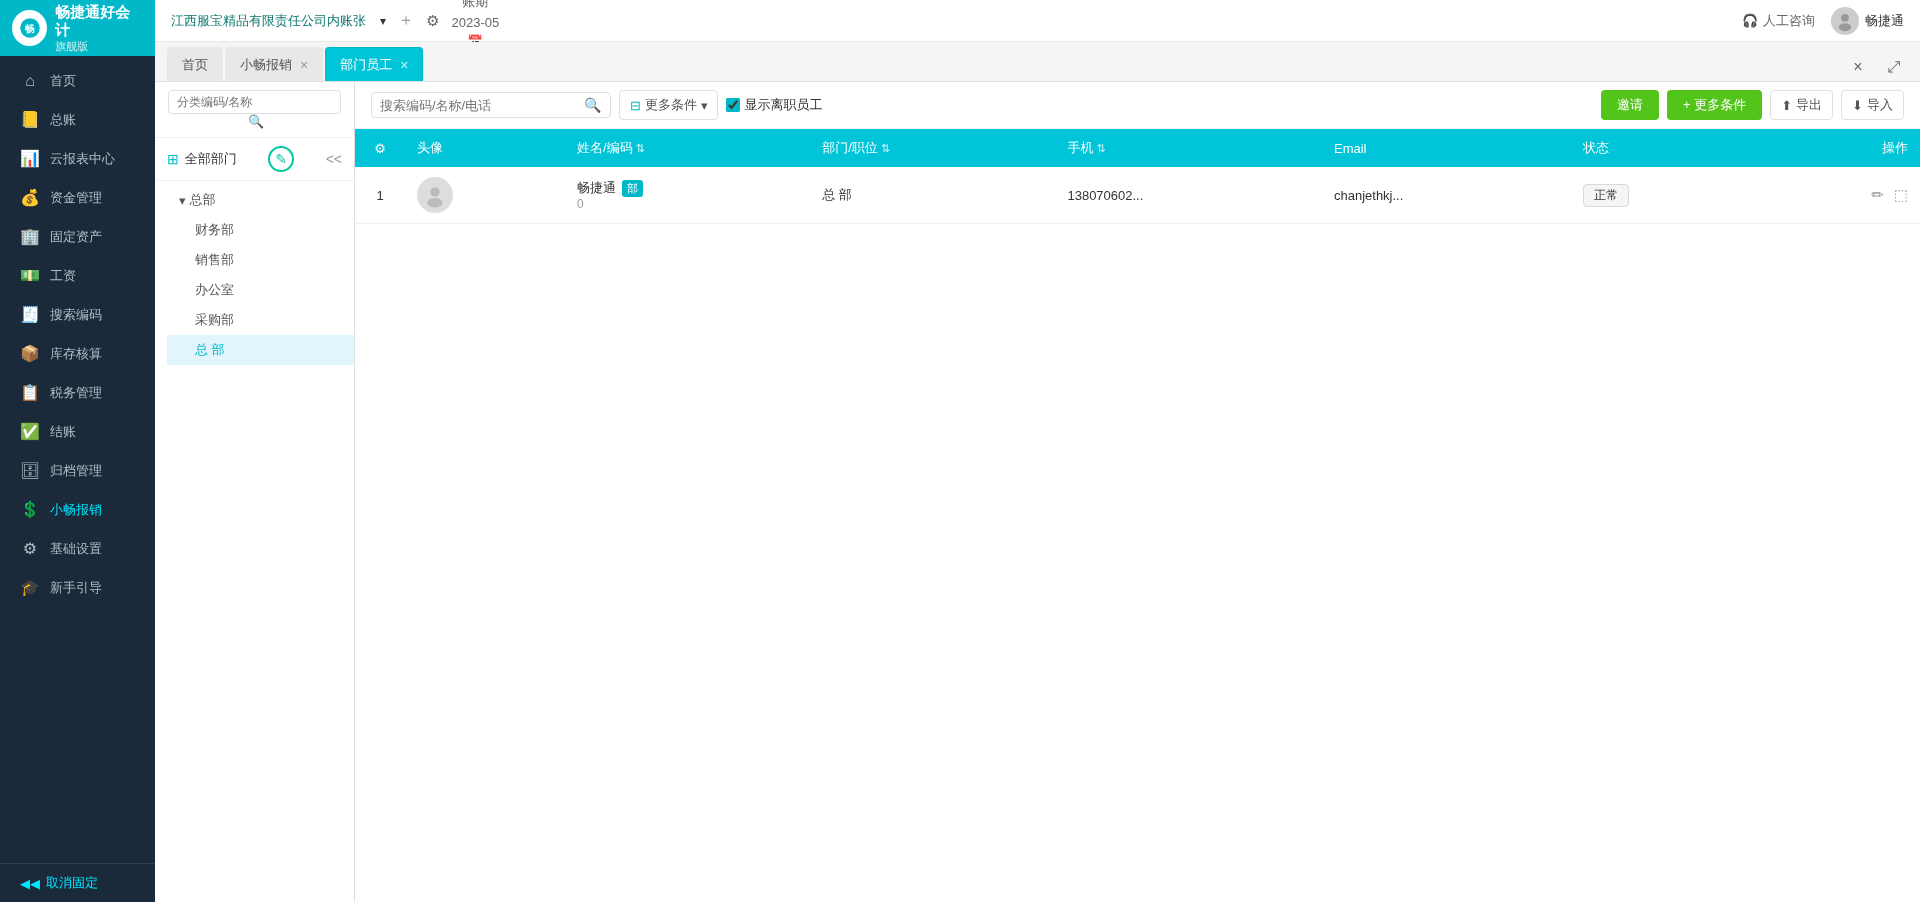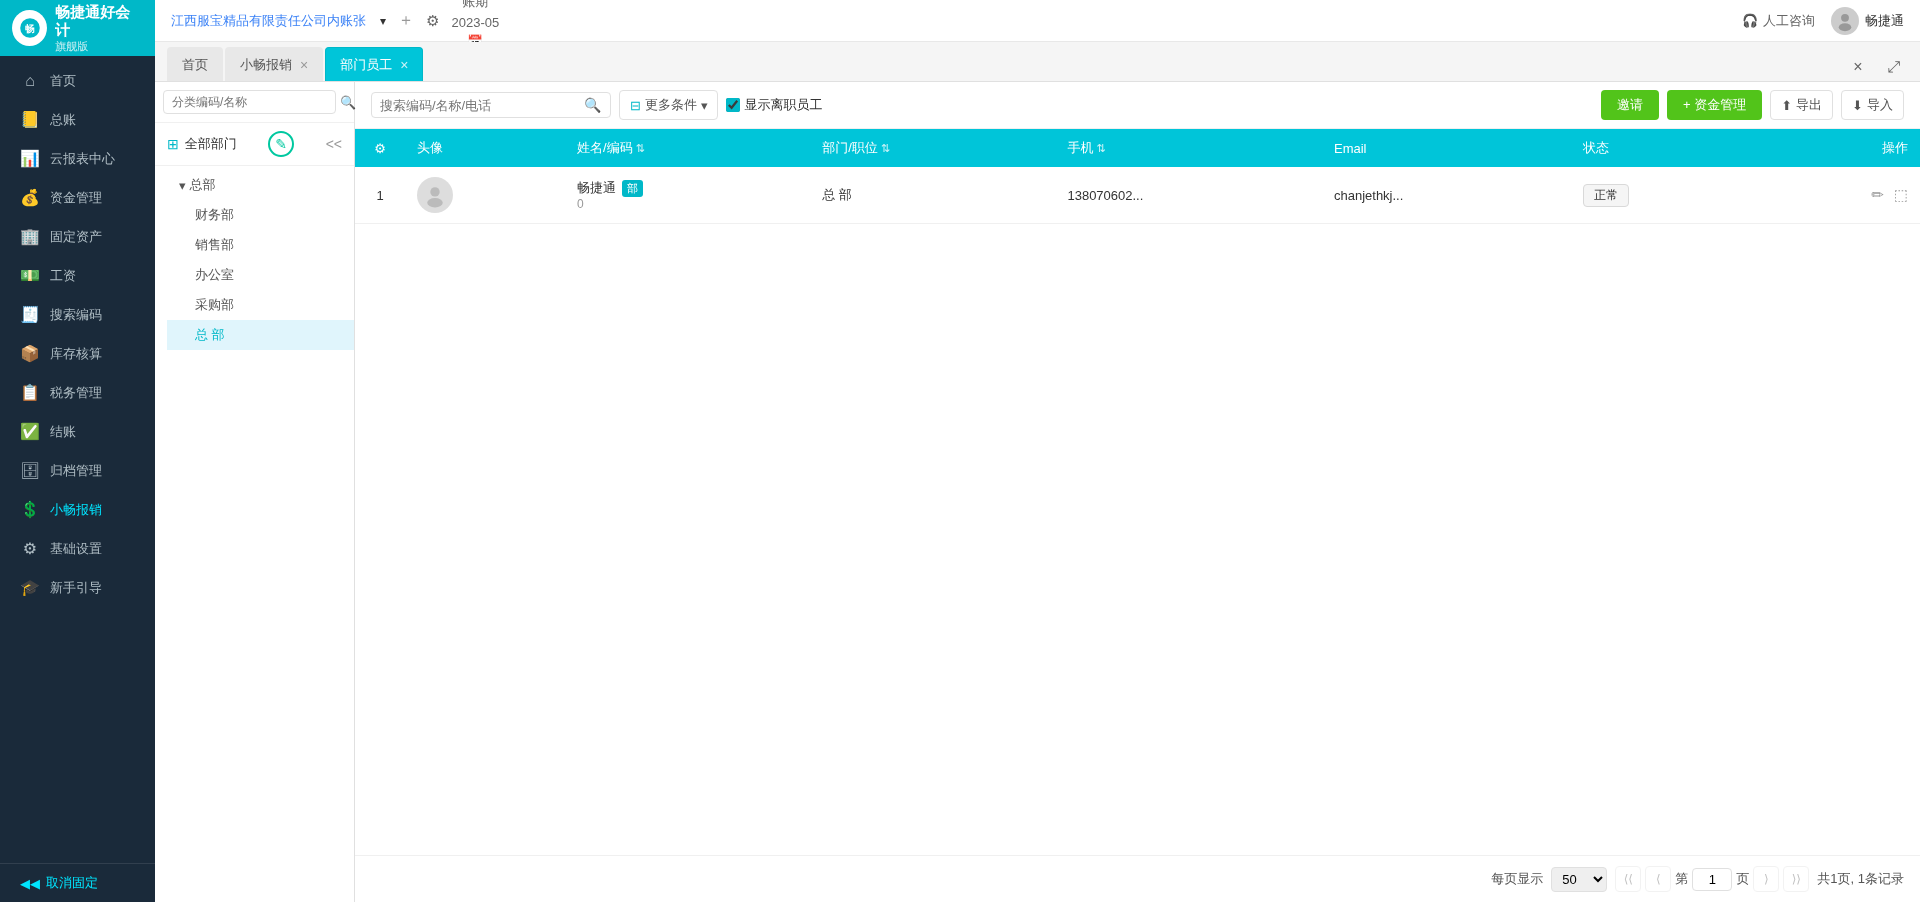--- a/index.html
+++ b/index.html
@@ -19,21 +19,21 @@
     .sidebar-item.active { color: #00e5ff; }
     .sidebar-item-icon { font-size: 16px; width: 20px; text-align: center; }
     .sidebar-item-label { font-size: 13px; }
     .sidebar-footer { padding: 10px 20px; color: #00e5ff; cursor: pointer; display: flex; align-items: center; gap: 6px; font-size: 13px; border-top: 1px solid rgba(255,255,255,0.1); }
 
     
     .main { flex: 1; display: flex; flex-direction: column; height: 100%; overflow: hidden; }
 
     
     .topbar { height: 42px; background: #fff; border-bottom: 1px solid #e8e8e8; display: flex; align-items: center; padding: 0 16px; gap: 12px; flex-shrink: 0; }
-    .topbar-company { font-size: 13px; color: #3b82f6; }
+    .topbar-company { font-size: 13px; color: #0f766e; }
     .topbar-dropdown { color: #333; cursor: pointer; font-size: 12px; margin-left: 2px; }
     .topbar-add { color: #999; cursor: pointer; font-size: 16px; }
     .topbar-settings { color: #666; cursor: pointer; font-size: 15px; }
     .topbar-period { font-size: 13px; color: #666; display: flex; align-items: center; gap: 4px; flex-direction: column; }
     .topbar-calendar { color: #00b8c8; cursor: pointer; }
     .topbar-right { margin-left: auto; display: flex; align-items: center; gap: 16px; }
     .topbar-support { display: flex; align-items: center; gap: 4px; color: #666; font-size: 13px; cursor: pointer; }
     .topbar-user { display: flex; align-items: center; gap: 6px; cursor: pointer; }
     .topbar-avatar { width: 28px; height: 28px; border-radius: 50%; background: #ccc; display: flex; align-items: center; justify-content: center; }
     .topbar-username { font-size: 13px; color: #333; }
@@ -45,21 +45,21 @@
     .tab-close { font-size: 14px; color: rgba(255,255,255,0.8); cursor: pointer; margin-left: 2px; }
     .tab-close-gray { font-size: 14px; color: #999; cursor: pointer; margin-left: 2px; }
     .tab-actions { margin-left: auto; display: flex; align-items: center; gap: 8px; }
     .tab-action-btn { width: 28px; height: 28px; display: flex; align-items: center; justify-content: center; cursor: pointer; color: #666; font-size: 16px; }
 
     
     .content { flex: 1; display: flex; overflow: hidden; background: #fff; }
 
     
     .dept-panel { width: 200px; border-right: 1px solid #e0e0e0; display: flex; flex-direction: column; background: #fff; flex-shrink: 0; }
-    .dept-search { padding: 8px; border-bottom: 1px solid #f0f0f0; display: flex; align-items: center; }
+    .dept-search { padding: 8px; border-bottom: 1px solid #f0f0f0; display: flex; align-items: center; flex-direction: column; }
     .dept-search-input { flex: 1; border: 1px solid #e0e0e0; border-radius: 4px; padding: 4px 8px; font-size: 12px; color: #999; outline: none; }
     .dept-search-icon { color: #999; margin-left: 4px; cursor: pointer; }
     .dept-header { padding: 8px 12px; display: flex; align-items: center; justify-content: space-between; border-bottom: 1px solid #f0f0f0; }
     .dept-header-left { display: flex; align-items: center; gap: 6px; font-size: 13px; color: #333; font-weight: 500; cursor: pointer; }
     .dept-header-icon { color: #00b8c8; font-size: 14px; }
     .dept-edit-btn { width: 26px; height: 26px; border-radius: 50%; border: 2px solid #00c8a0; display: flex; align-items: center; justify-content: center; cursor: pointer; color: #00c8a0; font-size: 14px; }
     .dept-collapse-btn { cursor: pointer; color: #999; font-size: 14px; }
     .dept-tree { padding: 4px 0; }
     .dept-section { padding-left: 12px; }
     .dept-section-title { padding: 6px 12px; font-size: 13px; color: #555; font-weight: 500; display: flex; align-items: center; gap: 4px; }
@@ -290,21 +290,21 @@
           <span class="filter-icon">⊟</span>
           <span>更多条件</span>
           <span>▾</span>
         </div>
         <label class="checkbox-label">
           <input class="checkbox-input" type="checkbox" checked="" style="">
           <span>显示离职员工</span>
         </label>
         <div class="toolbar-right">
           <button class="btn-invite">邀请</button>
-          <button class="btn-add-employee">+ 资金管理</button>
+          <button class="btn-add-employee">+ 更多条件</button>
           <div class="btn-export">
             <span>⬆</span>
             <span>导出</span>
           </div>
           <div class="btn-export">
             <span>⬇</span>
             <span>导入</span>
           </div>
         </div>
       </div>
@@ -351,33 +351,15 @@
                 <div class="action-icons" style="justify-content:flex-end;">
                   <span class="action-icon" title="编辑">✏</span>
                   <span class="action-icon" title="离职">⬚</span>
                 </div>
               </td>
             </tr>
           </tbody>
         </table>
       </div>
 
-      <div class="table-footer">
-        <span class="pagination-label">每页显示</span>
-        <select class="page-size-select">
-          <option>50</option>
-          <option>100</option>
-          <option>200</option>
-        </select>
-        <div class="page-nav">
-          <div class="page-btn disabled">⟨⟨</div>
-          <div class="page-btn disabled">⟨</div>
-          <span class="pagination-label">第</span>
-          <input class="page-input" type="text" value="1" style="">
-          <span class="pagination-label">页</span>
-          <div class="page-btn disabled">⟩</div>
-          <div class="page-btn disabled">⟩⟩</div>
-        </div>
-        <span class="page-total">共1页, 1条记录</span>
-      </div>
     </div>
   </div>
 </div>
 
 </body></html>

